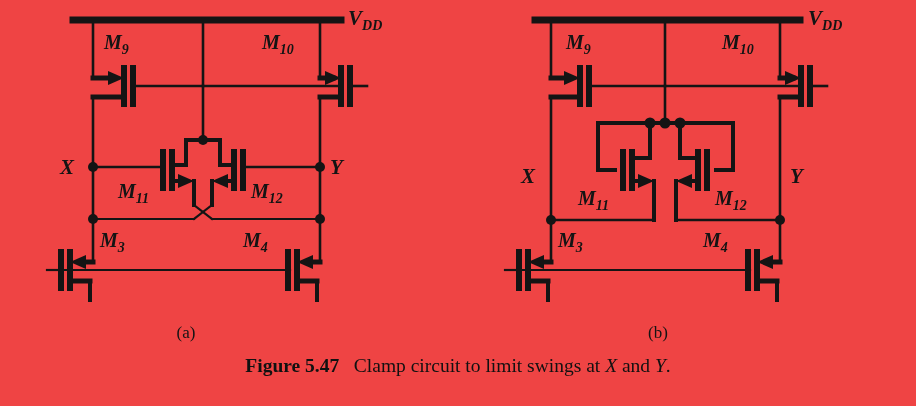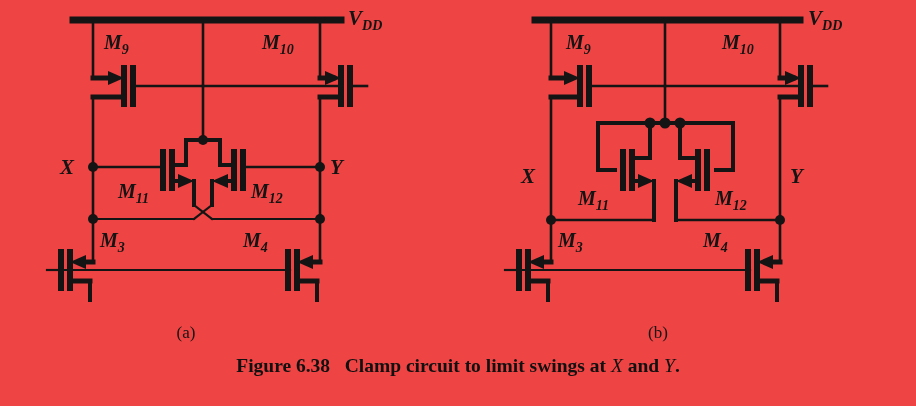--- a/index.html
+++ b/index.html
@@ -61,21 +61,21 @@
     width: 916px;
     text-align: center;
     font-size: 19.5px;
     color: #111111;
     font-family: "Liberation Serif", serif;
   }
   .caption-bold {
     font-weight: bold;
   }
   .caption-text {
-    font-weight: bold;
+    font-weight: normal;
   }
   .caption-ital {
     font-style: italic;
   }
 </style>
 </head>
 <body>
 
 <div id="figure-root">
 
@@ -277,16 +277,16 @@
         <text class="lbl lbl-dev" x="558" y="247"><tspan>M</tspan><tspan class="lbl-sub" dy="5">3</tspan></text>
 
         <text class="lbl lbl-dev" x="703" y="247"><tspan>M</tspan><tspan class="lbl-sub" dy="5">4</tspan></text>
 
         <text class="panel-label" x="658" y="338" text-anchor="middle">(b)</text>
       </g>
     </g>
   </svg>
 
   <div class="caption-wrap">
-    <span class="caption-bold">Figure 6.38</span><span>&nbsp;&nbsp;&nbsp;</span><span class="caption-text">Clamp circuit to limit swings at </span><span class="caption-ital">X</span><span class="caption-text"> and </span><span class="caption-ital">Y</span><span class="caption-text">.</span>
+    <span class="caption-bold">Figure 5.47</span><span>&nbsp;&nbsp;&nbsp;</span><span class="caption-text">Clamp circuit to limit swings at </span><span class="caption-ital">X</span><span class="caption-text"> and </span><span class="caption-ital">Y</span><span class="caption-text">.</span>
   </div>
 
 </div>
 
 </body></html>

